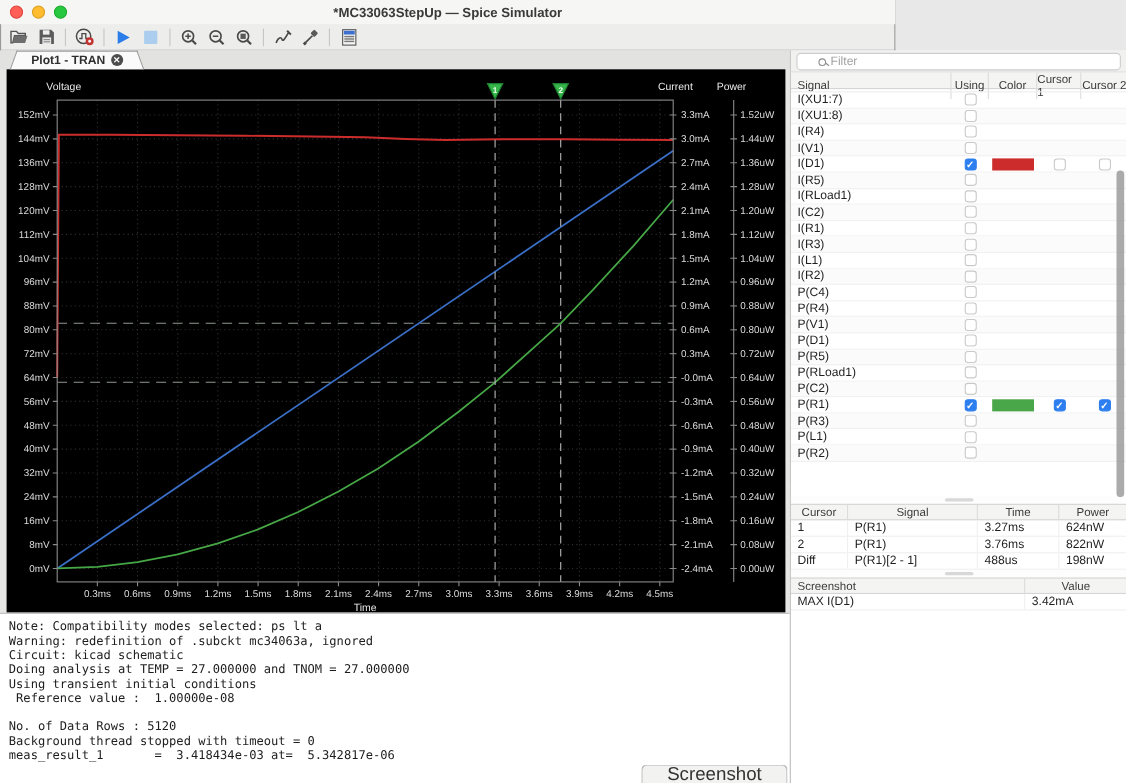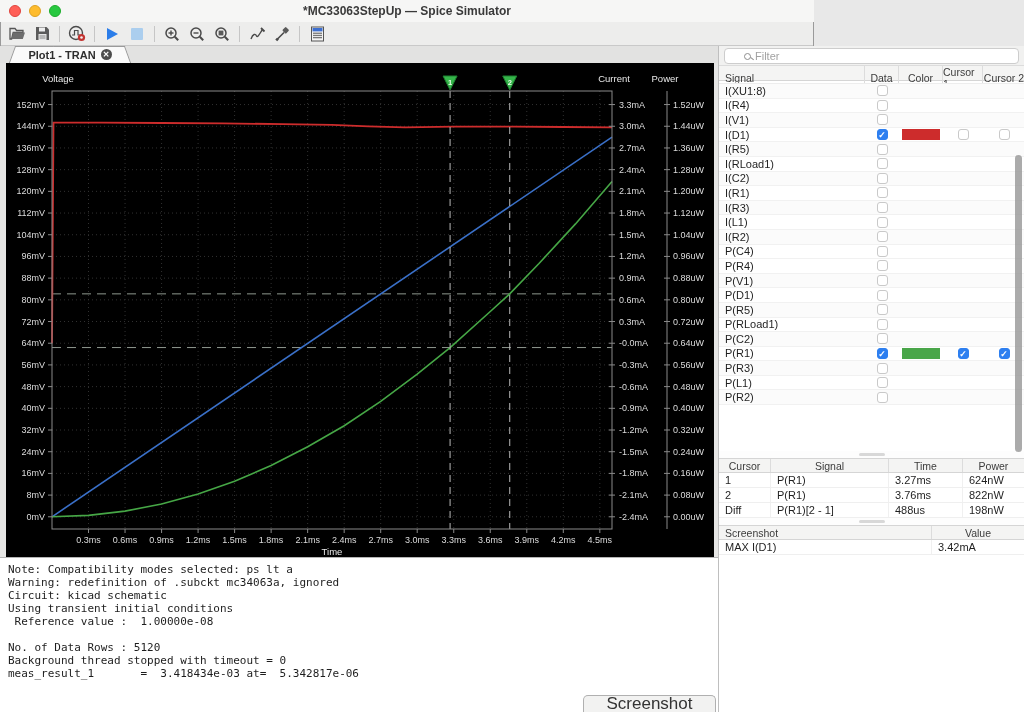--- a/index.html
+++ b/index.html
@@ -398,20 +398,21 @@
             <text x="608" y="19" text-anchor="middle" font-size="9.5" fill="#e8e8e8">Current</text>
             <text x="659" y="19" text-anchor="middle" font-size="9.5" fill="#e8e8e8">Power</text>
             <text x="326" y="492" text-anchor="middle" font-size="9.5" fill="#e8e8e8">Time</text>
           </svg>
       </div>
 
       <div class="console">
           <div class="cline">Note: Compatibility modes selected: ps lt a</div>
           <div class="cline">Warning: redefinition of .subckt mc34063a, ignored</div>
           <div class="cline">Circuit: kicad schematic</div>
+          <div class="cline">Doing analysis at TEMP = 27.000000 and TNOM = 27.000000</div>
           <div class="cline">Using transient initial conditions</div>
           <div class="cline"> Reference value :  1.00000e-08</div>
           <div class="cline"></div>
           <div class="cline">No. of Data Rows : 5120</div>
           <div class="cline">Background thread stopped with timeout = 0</div>
           <div class="cline">meas_result_1       =  3.418434e-03 at=  5.342817e-06</div>
         </div>
 
       <div class="screenshot-tab">Screenshot</div>
     </div>
@@ -419,28 +420,37 @@
     <div class="right-panel">
       <div class="filter-row">
         <div class="filter-box">
           <span class="mag"></span>
           <input type="text" placeholder="Filter" style="">
         </div>
       </div>
 
       <div class="shead sgrid">
         <div>Signal</div>
-        <div>Data</div>
+        <div>Using</div>
         <div>Color</div>
         <div>Cursor 1</div>
         <div>Cursor 2</div>
       </div>
 
       <div class="signals-body">
         <div class="sliver"></div>
+      <div class="srow sgrid">
+            <div class="scell name">I(XU1:7)</div>
+            <div class="scell">
+              <span class="cb"></span>
+            </div>
+            <div class="scell"></div>
+            <div class="scell"></div>
+            <div class="scell"></div>
+          </div>
           <div class="srow sgrid alt">
             <div class="scell name">I(XU1:8)</div>
             <div class="scell">
               <span class="cb"></span>
             </div>
             <div class="scell"></div>
             <div class="scell"></div>
             <div class="scell"></div>
           </div>
           <div class="srow sgrid">

